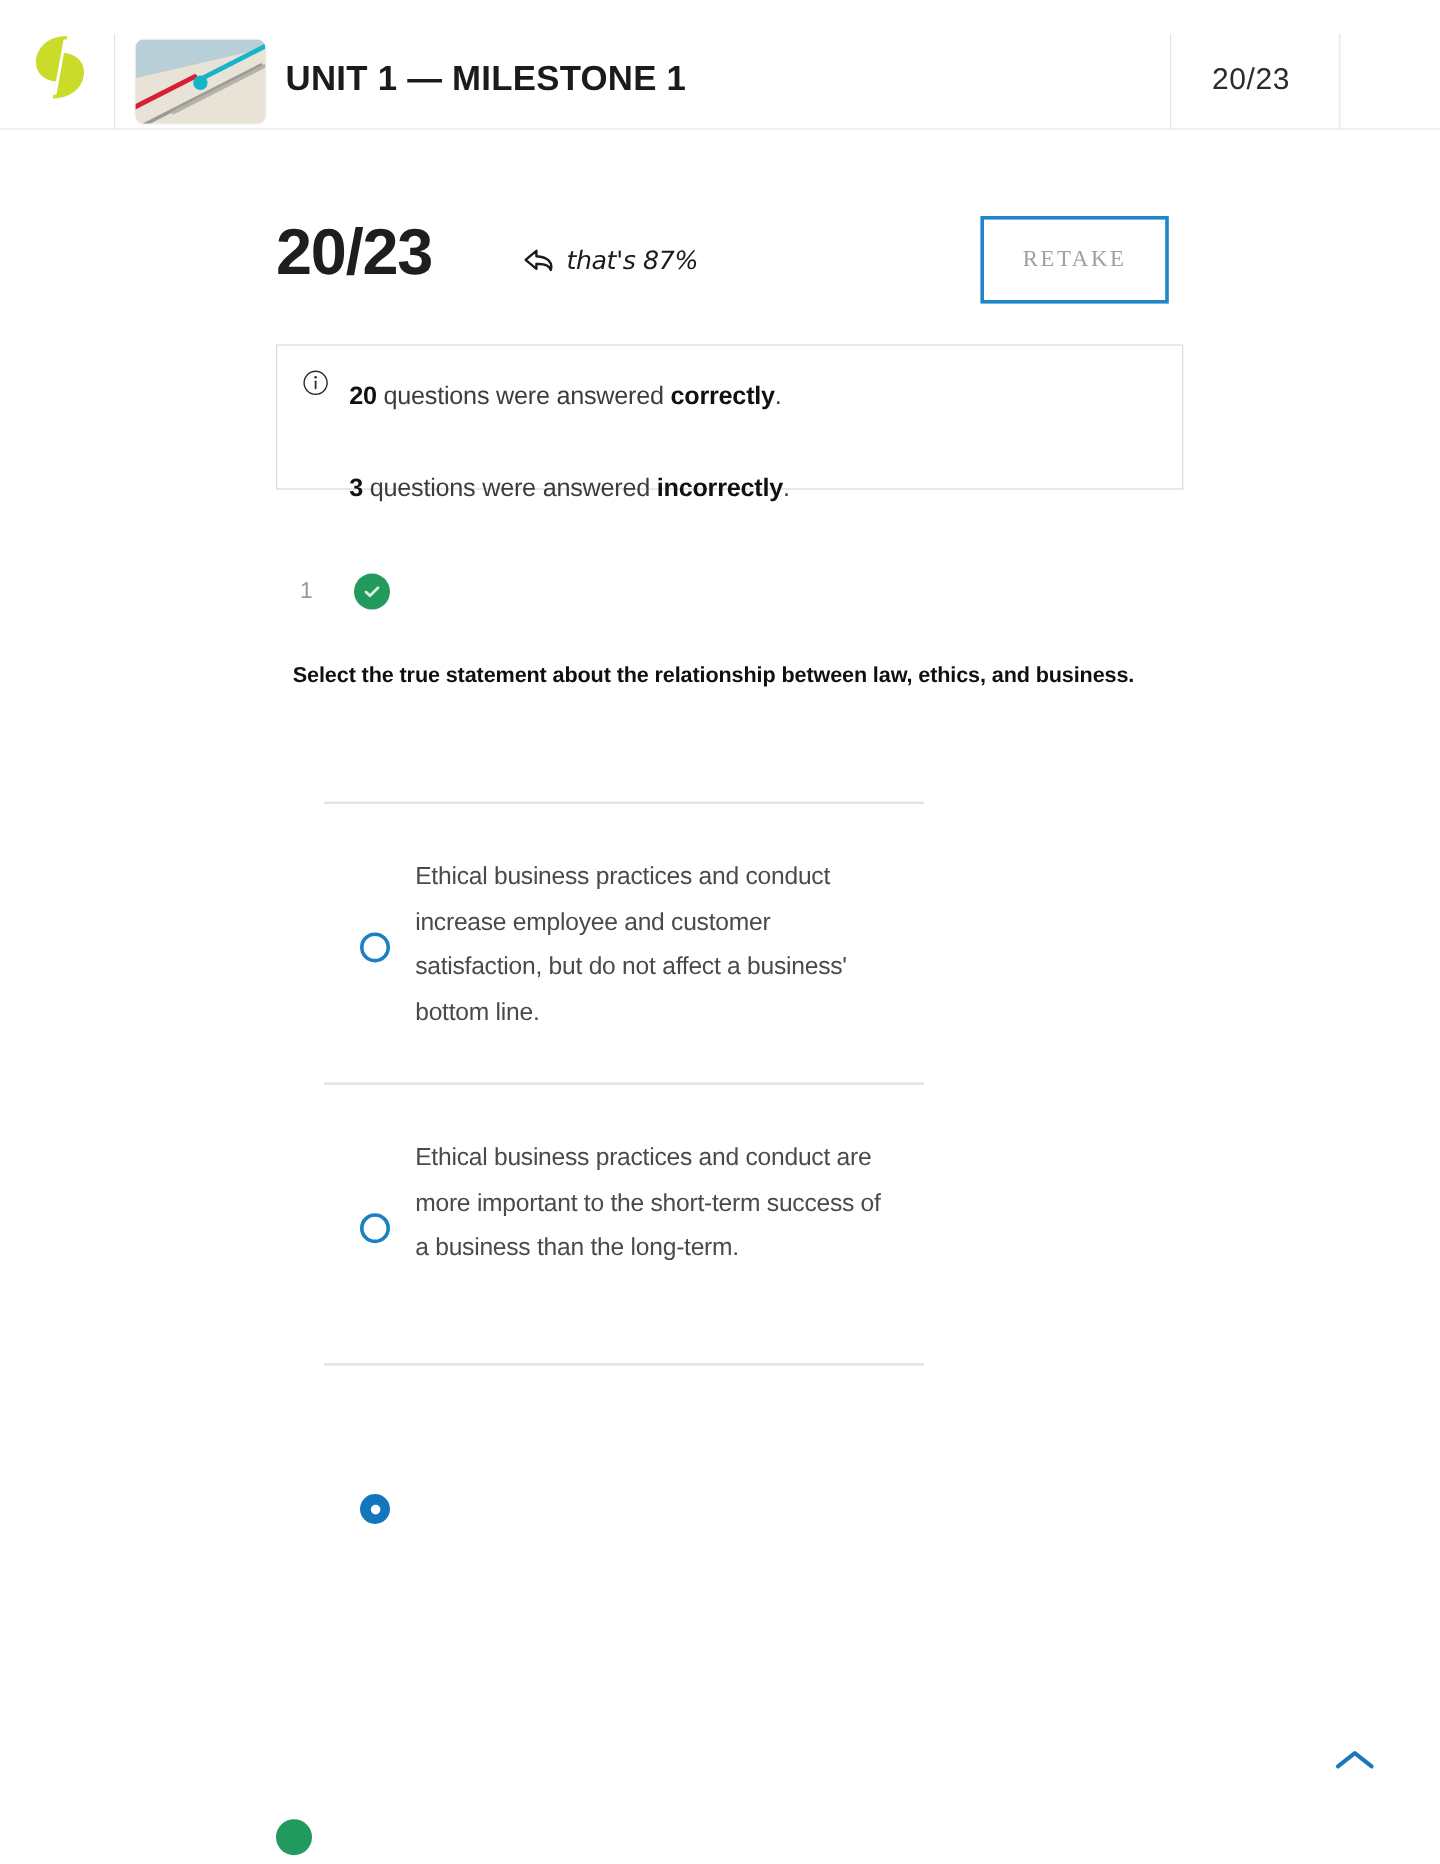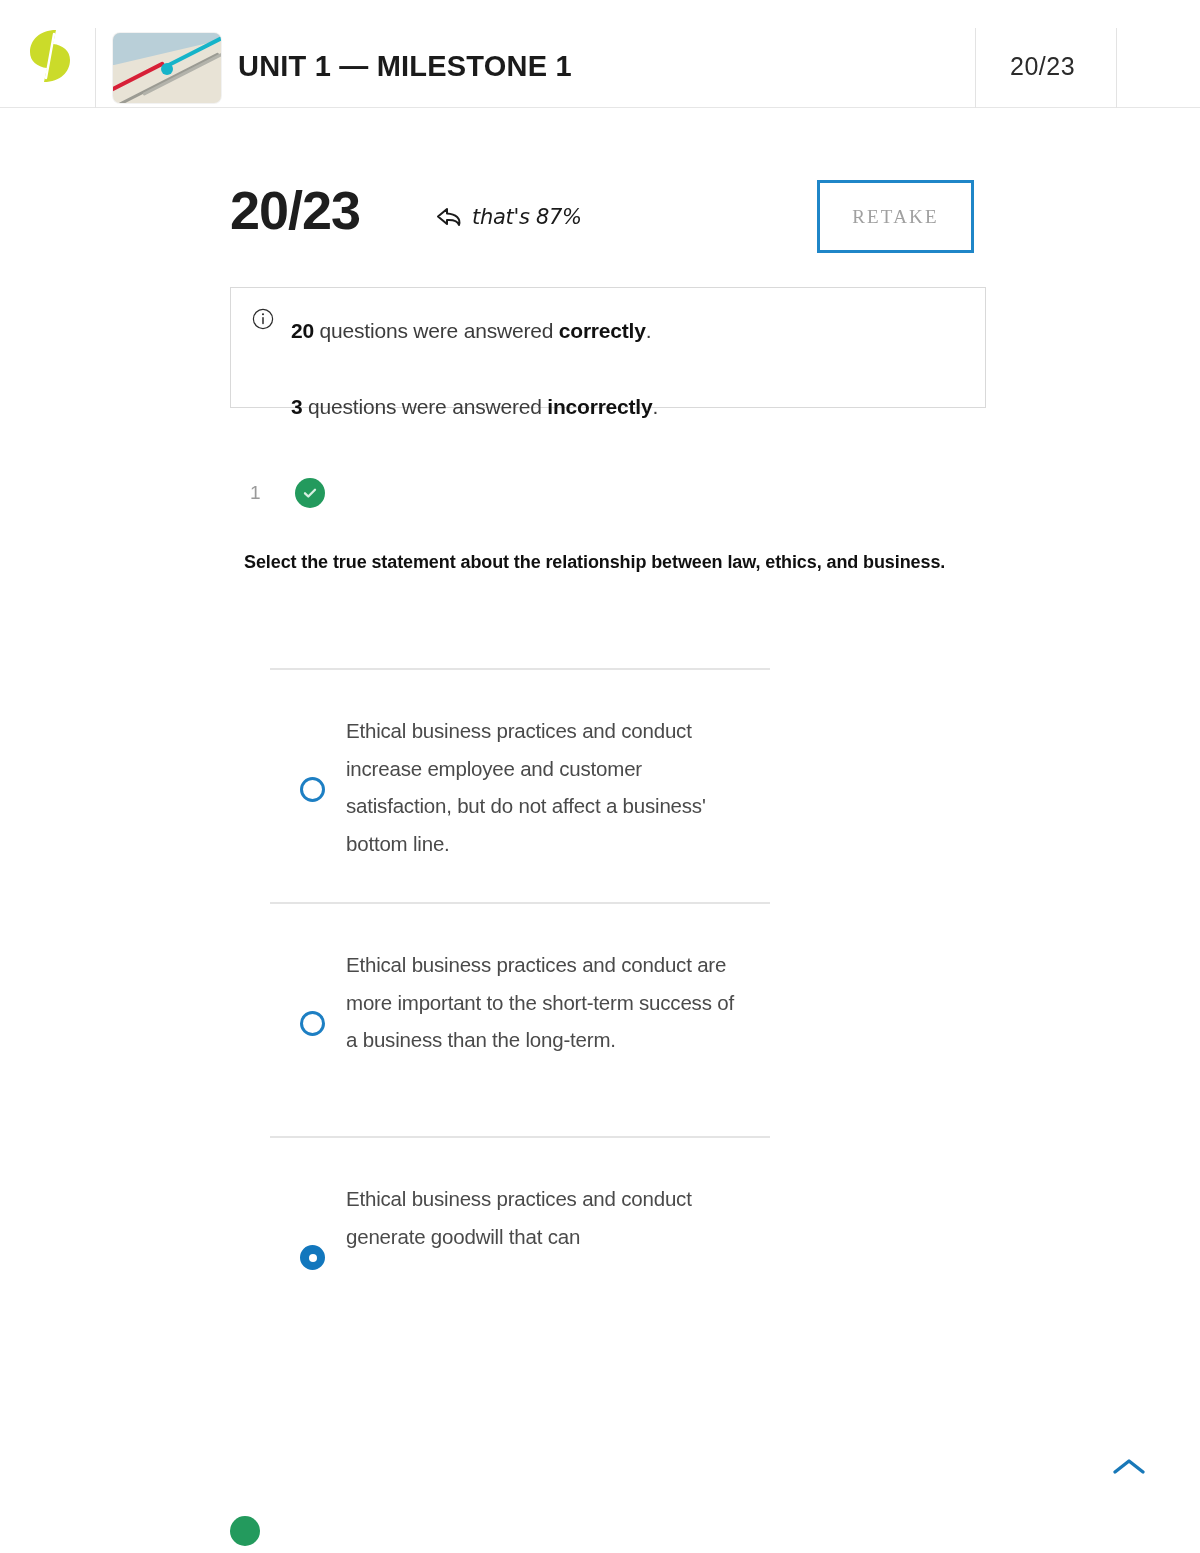--- a/index.html
+++ b/index.html
@@ -280,21 +280,20 @@
   </div>
 
   <div class="option-row">
     <span class="option-radio"></span>
     <span class="option-text">Ethical business practices and conduct are more important to the short-term success of a business than the long-term.</span>
   </div>
 
 
   <div class="option-row">
     <span class="option-radio selected"></span>
-    <span class="option-text">Ethical business practices and conduct generate goodwill that can</span>
   </div>
 
 </div>
 
 <div id="next-question-badge"></div>
 
 <div id="scroll-top-button">
   <svg width="34" height="22" viewBox="0 0 34 22" aria-hidden="true">
     <path d="M3 16 L17 5 L31 16" fill="none" stroke="#1878b8" stroke-width="3.4" stroke-linecap="round" stroke-linejoin="round"></path>
   </svg>

